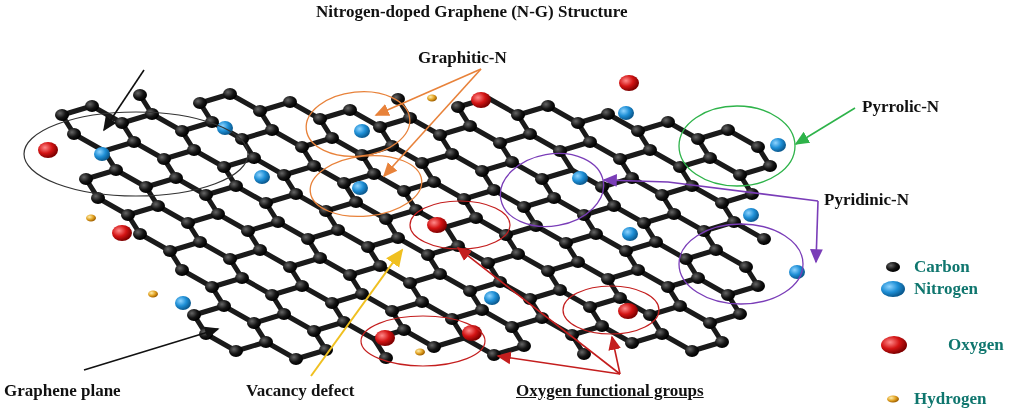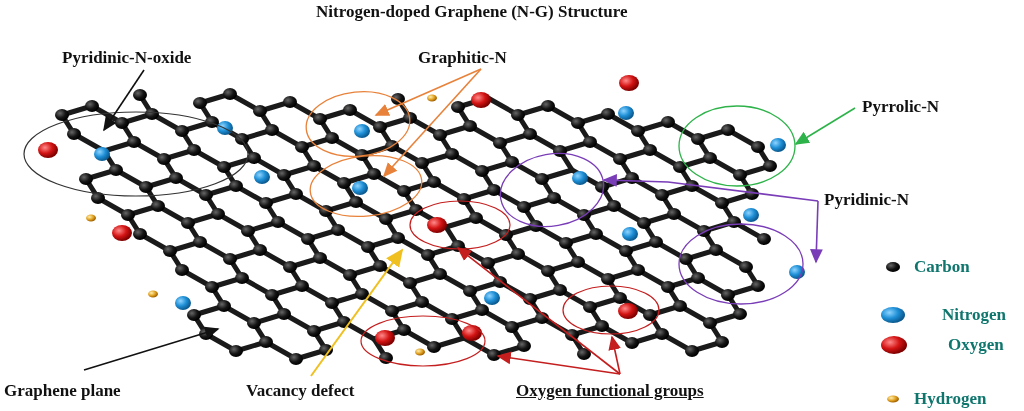--- a/index.html
+++ b/index.html
@@ -551,38 +551,37 @@
       <line x1="620" y1="374" x2="612" y2="337" stroke="#c41e1e" stroke-width="1.6" marker-end="url(#arR)"></line>
       <line x1="620" y1="374" x2="498" y2="356" stroke="#c41e1e" stroke-width="1.6" marker-end="url(#arR)"></line>
 
       <line x1="311" y1="376" x2="402" y2="250" stroke="#f0c020" stroke-width="2" marker-end="url(#arY)"></line>
 
       <line x1="84" y1="370" x2="218" y2="329" stroke="#111" stroke-width="1.6" marker-end="url(#arK)"></line>
     </g>
   </svg>
 
   <div class="lbl title">Nitrogen-doped Graphene (N-G) Structure</div>
-  <div class="lbl ann" style="left:62px; top:48px;">Pyridinic-N-oxide</div>
   <div class="lbl ann" style="left:418px; top:38px;margin-top:10px;">Graphitic-N</div>
   <div class="lbl ann" style="left:862px; top:97px;">Pyrrolic-N</div>
   <div class="lbl ann" style="left:4px; top:381px;">Graphene plane</div>
   <div class="lbl ann" style="left:824px; top:190px;">Pyridinic-N</div>
   <div class="lbl ann" style="left:246px; top:381px;">Vacancy defect</div>
   <div class="lbl ann" style="left:516px; top:381px;text-decoration:underline;">Oxygen functional groups</div>
 
   <div class="legend">
     <div class="legend-row" style="top:0px;">
       <span class="sw">
           <svg width="24" height="16">
             <ellipse cx="12" cy="8" rx="7" ry="5" fill="url(#gC)"></ellipse>
           </svg>
         </span>
       <span class="txt">Carbon</span>
     </div>
-    <div class="legend-row" style="top:48px;gap:28px;">
+    <div class="legend-row" style="top:22px;">
       <span class="sw">
           <svg width="30" height="20">
             <ellipse cx="15" cy="10" rx="12" ry="8" fill="url(#gN)"></ellipse>
           </svg>
         </span>
       <span class="txt">Nitrogen</span>
     </div>
     <div class="legend-row" style="top:78px;gap:34px;">
       <span class="sw">
           <svg width="32" height="22">

